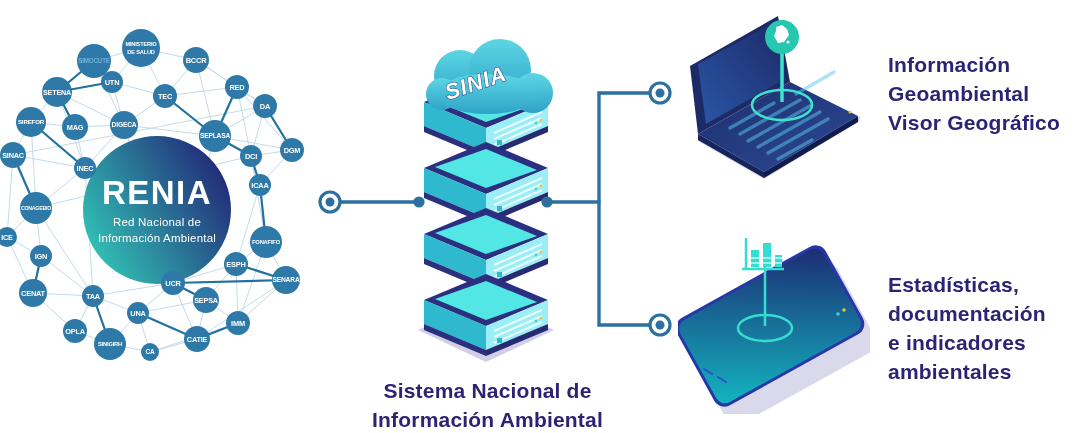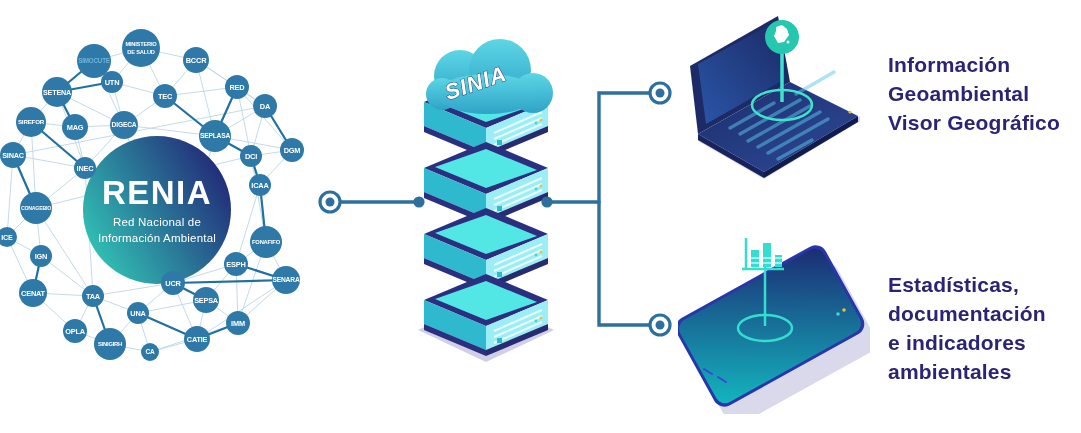--- a/index.html
+++ b/index.html
@@ -398,20 +398,24 @@
     <circle class="conn-dot" cx="419" cy="202" r="5.6"></circle>
     <circle class="conn-dot" cx="547" cy="202" r="5.6"></circle>
     <polyline class="conn" points="547,202 599,202"></polyline>
     <polyline class="conn" points="649,93 599,93 599,325 649,325"></polyline>
     <circle class="conn-donut" cx="660" cy="93" r="10"></circle>
     <circle class="conn-dot" cx="660" cy="93" r="4.5"></circle>
     <circle class="conn-donut" cx="660" cy="325" r="10"></circle>
     <circle class="conn-dot" cx="660" cy="325" r="4.5"></circle>
   </svg>
 
+  <div class="abs heading caption">
+    <span>Sistema Nacional de</span>
+    <span>Información Ambiental</span>
+  </div>
 
   <div id="label-geo" class="abs heading label-block">
     <span>Información</span>
     <span>Geoambiental</span>
     <span>Visor Geográfico</span>
   </div>
 
   <div id="label-stats" class="abs heading label-block">
     <span>Estadísticas,</span>
     <span>documentación</span>

